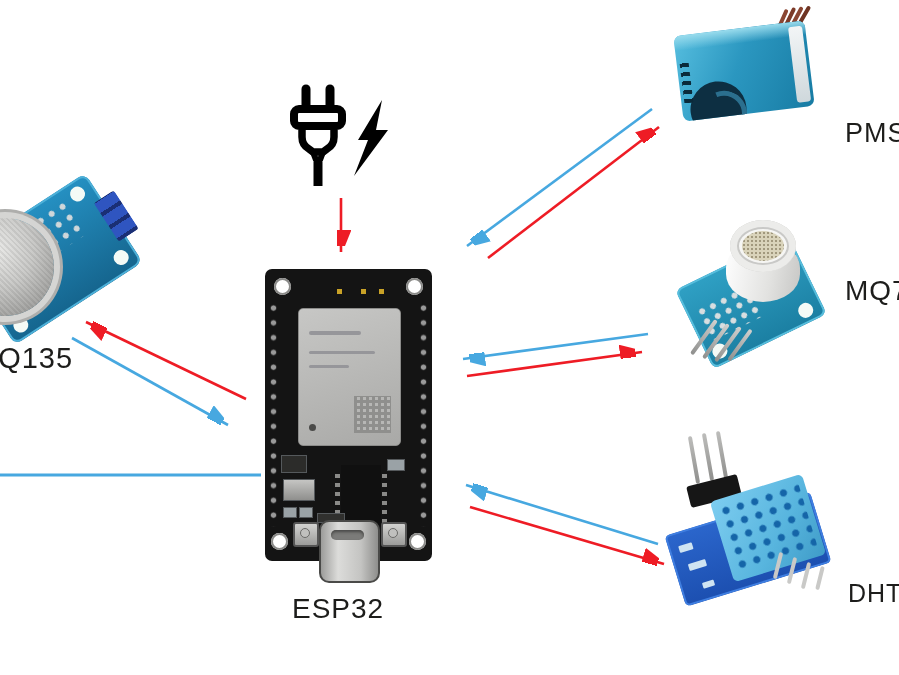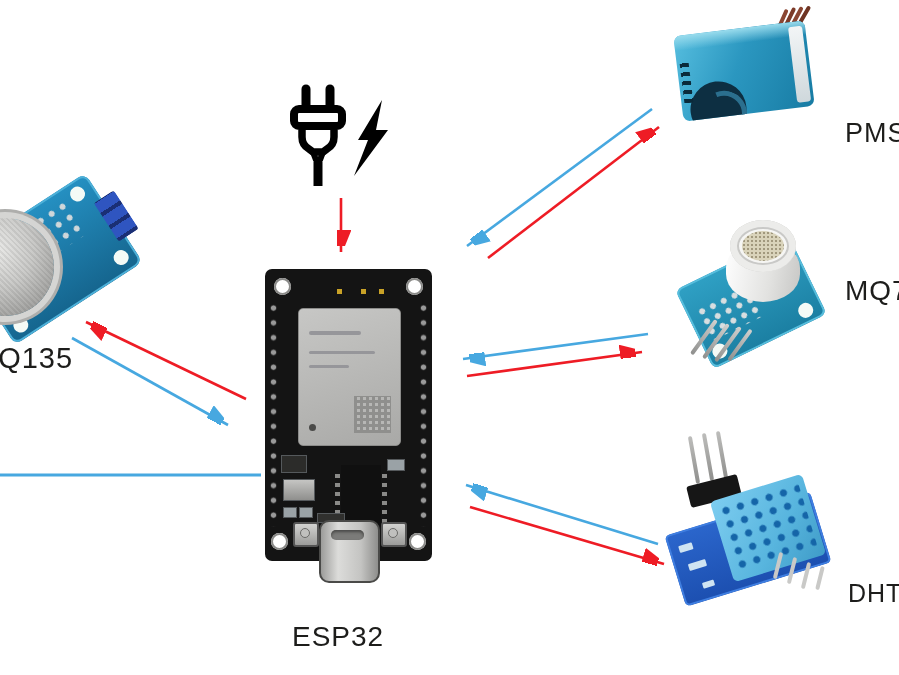--- a/index.html
+++ b/index.html
@@ -1,21 +1,21 @@
 <!DOCTYPE html>
 <html><head>
 <meta charset="utf-8">
 <style>
   html,body{margin:0;padding:0;}
   body{width:899px;height:675px;overflow:hidden;background:#fff;}
   .canvas{position:relative;width:899px;height:675px;overflow:hidden;background:#fff;
           font-family:"Liberation Sans",sans-serif;}
   
   .lbl{position:absolute;color:#1d1d1b;letter-spacing:1px;white-space:nowrap;line-height:1.1;}
-  .lbl-esp32 {left:292px;top:622px;font-size:28px;}
+  .lbl-esp32 {left:292px;top:594px;font-size:28px;}
   .lbl-mq135 {left:-27px;top:343px;font-size:29px;}
   .lbl-pms   {left:845px;top:119px;font-size:27px;}
   .lbl-mq7   {left:845px;top:276px;font-size:28px;}
   .lbl-dht11 {left:848px;top:580px;font-size:25px;}
   
   svg.arrows{position:absolute;left:0;top:0;width:899px;height:675px;pointer-events:none;}
   
   .plug{position:absolute;left:286px;top:84px;}
   .bolt{position:absolute;left:352px;top:100px;}
   

